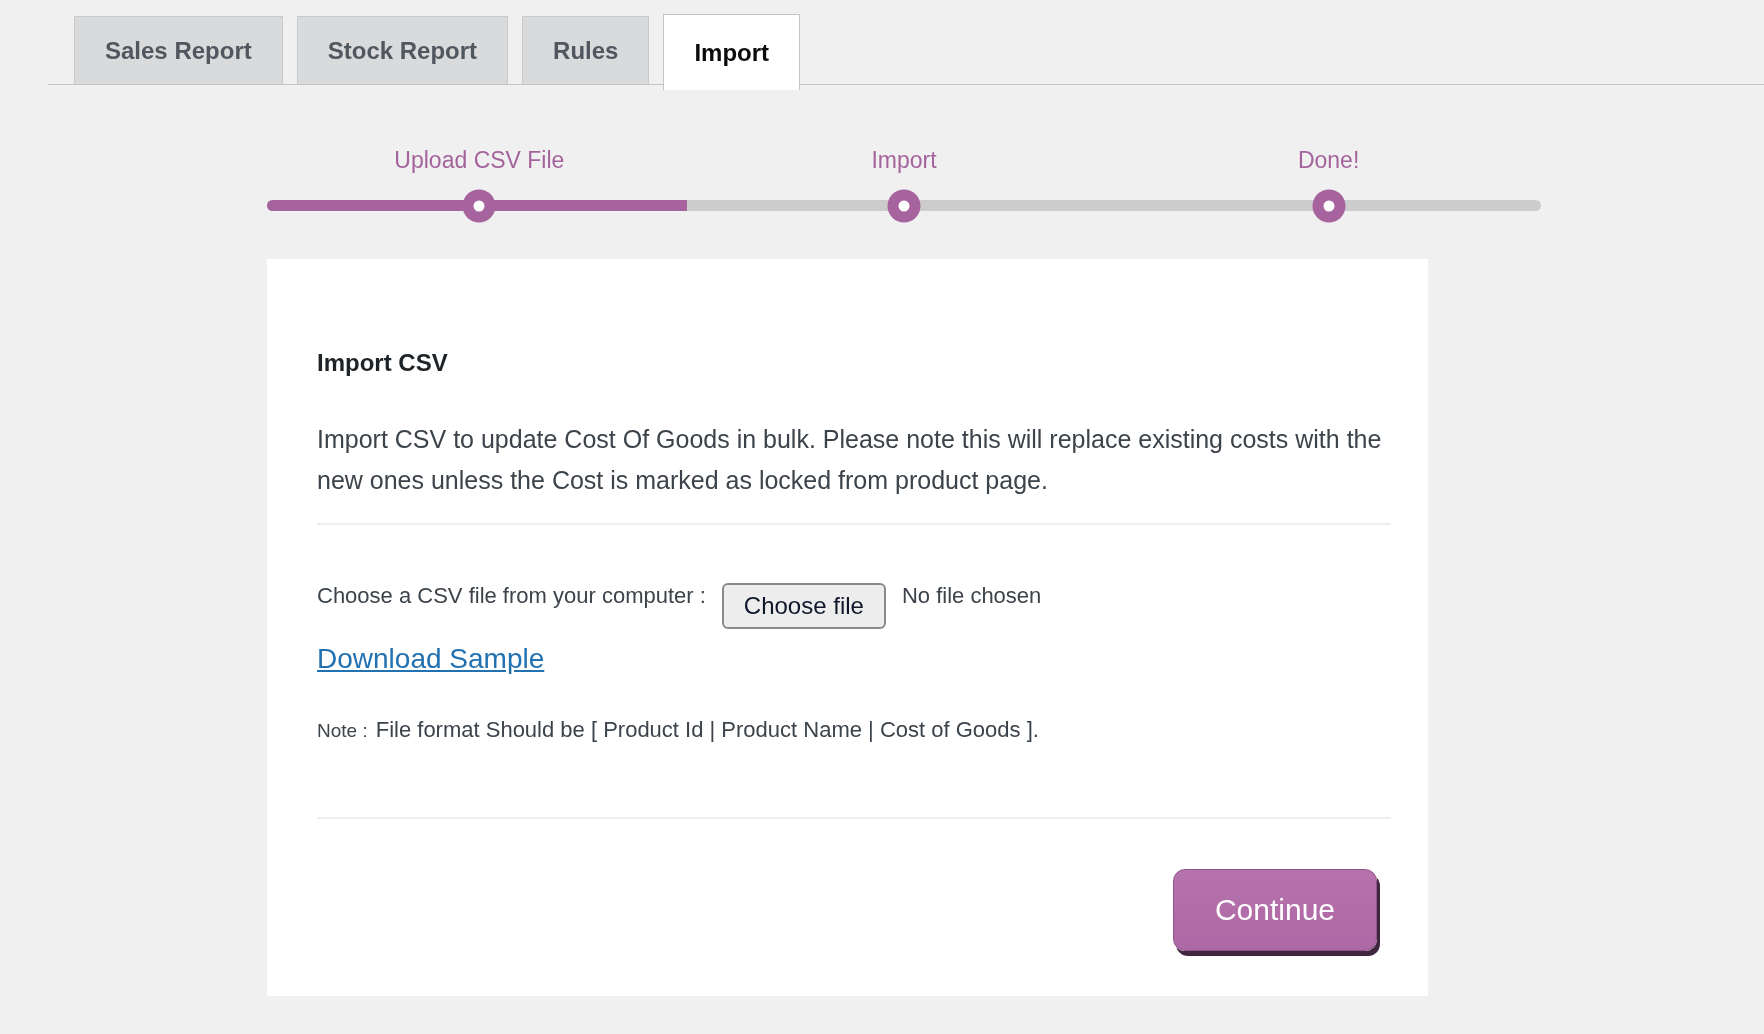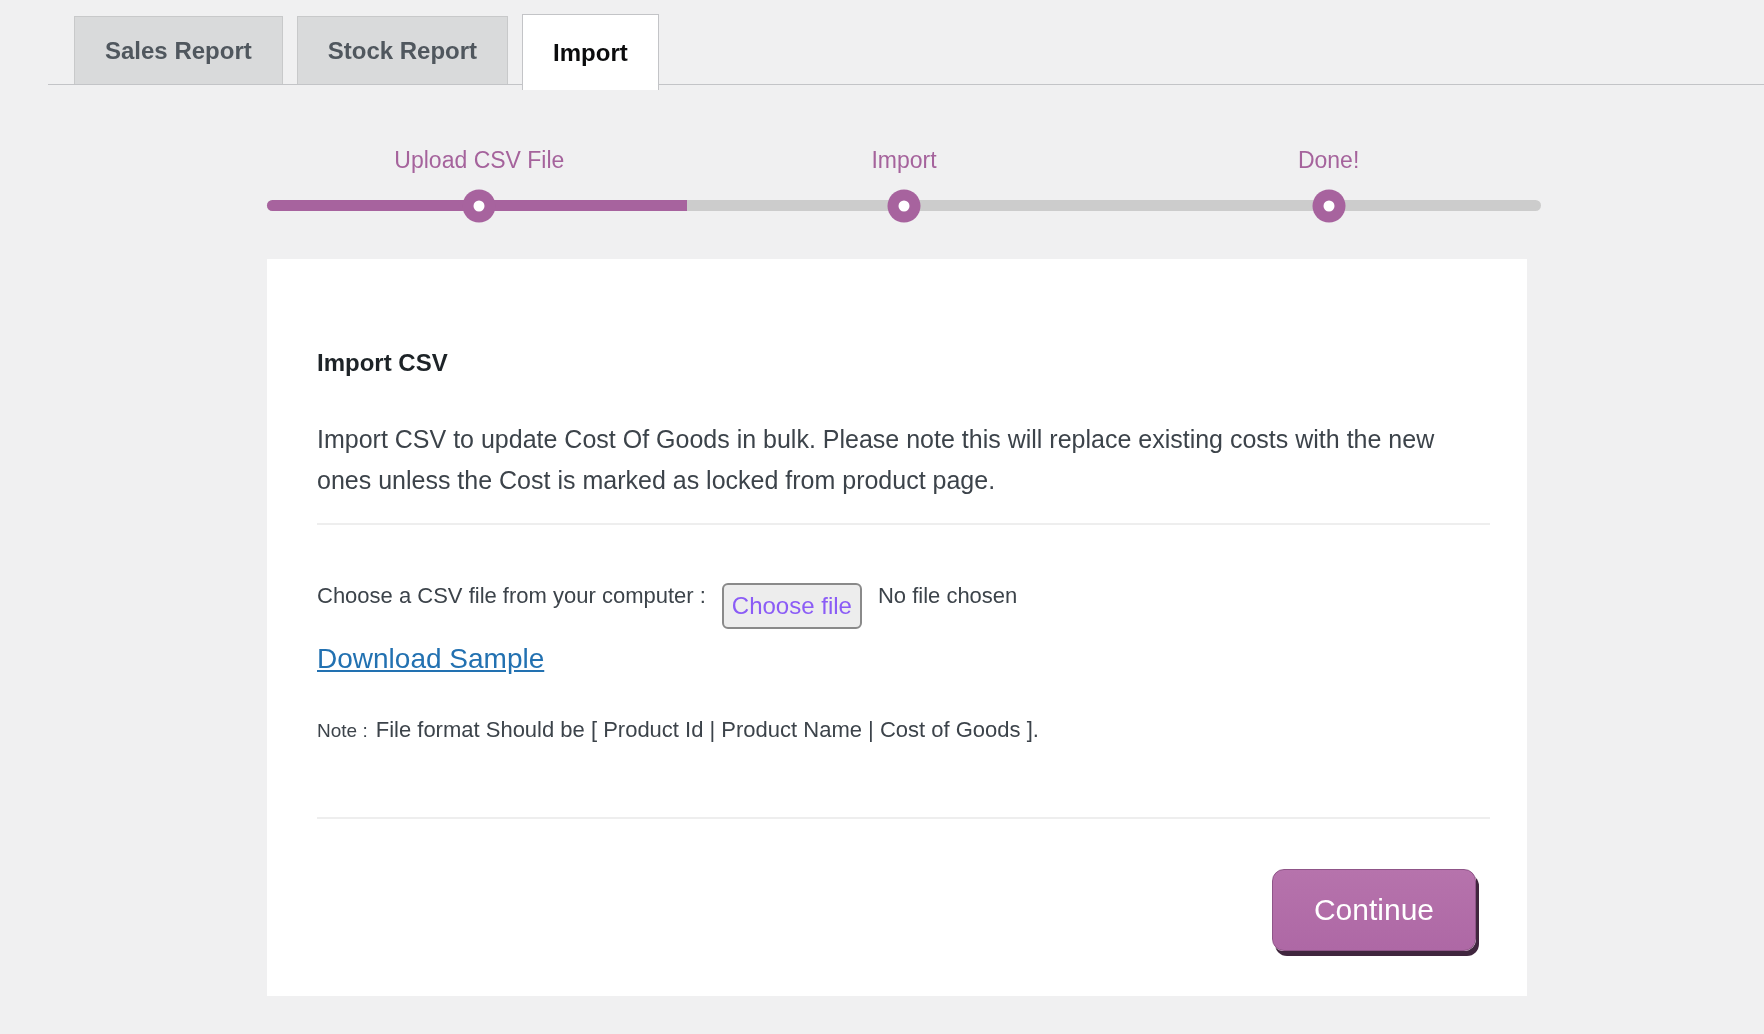--- a/index.html
+++ b/index.html
@@ -94,21 +94,21 @@
     height: 11px;
     border-radius: 50%;
     background: #ffffff;
   }
   .step-dot-1 { left: 16.67%; }
   .step-dot-2 { left: 50%; }
   .step-dot-3 { left: 83.33%; }
 
   
   .card {
-    width: 1260px;
+    width: 1161px;
     min-height: 736px;
     margin: 48px 0 0 219px;
     background: #ffffff;
     padding: 90px 37px 45px 50px;
   }
   .card-heading {
     font-size: 24px;
     font-weight: 700;
     color: #1d2327;
     margin-bottom: 42px;
@@ -131,25 +131,25 @@
     margin-top: 58px;
     display: flex;
     align-items: flex-start;
     gap: 16px;
     font-size: 22px;
     color: #3c434a;
   }
   .choose-file-btn {
     font-family: "Liberation Sans", sans-serif;
     font-size: 24px;
-    color: #8b5cf6;
+    color: #0f172a;
     background: #ededed;
     border: 2px solid #8a8a8a;
     border-radius: 6px;
-    padding: 7px 8px;
+    padding: 7px 20px;
     cursor: pointer;
   }
   .download-link {
     display: inline-block;
     margin-top: 14px;
     font-size: 28px;
     color: #2271b1;
     text-decoration: underline;
     cursor: pointer;
   }
@@ -179,20 +179,21 @@
   }
 </style>
 </head>
 <body>
 
 <div class="screen">
 
   <nav class="tabbar">
     <div class="tab">Sales Report</div>
     <div class="tab">Stock Report</div>
+    <div class="tab">Rules</div>
     <div class="tab tab--active">Import</div>
   </nav>
 
   <div class="stepper">
     <div class="stepper-labels">
       <span class="step-label step-label-1">Upload CSV File</span>
       <span class="step-label step-label-2">Import</span>
       <span class="step-label step-label-3">Done!</span>
     </div>
     <div class="stepper-track">

